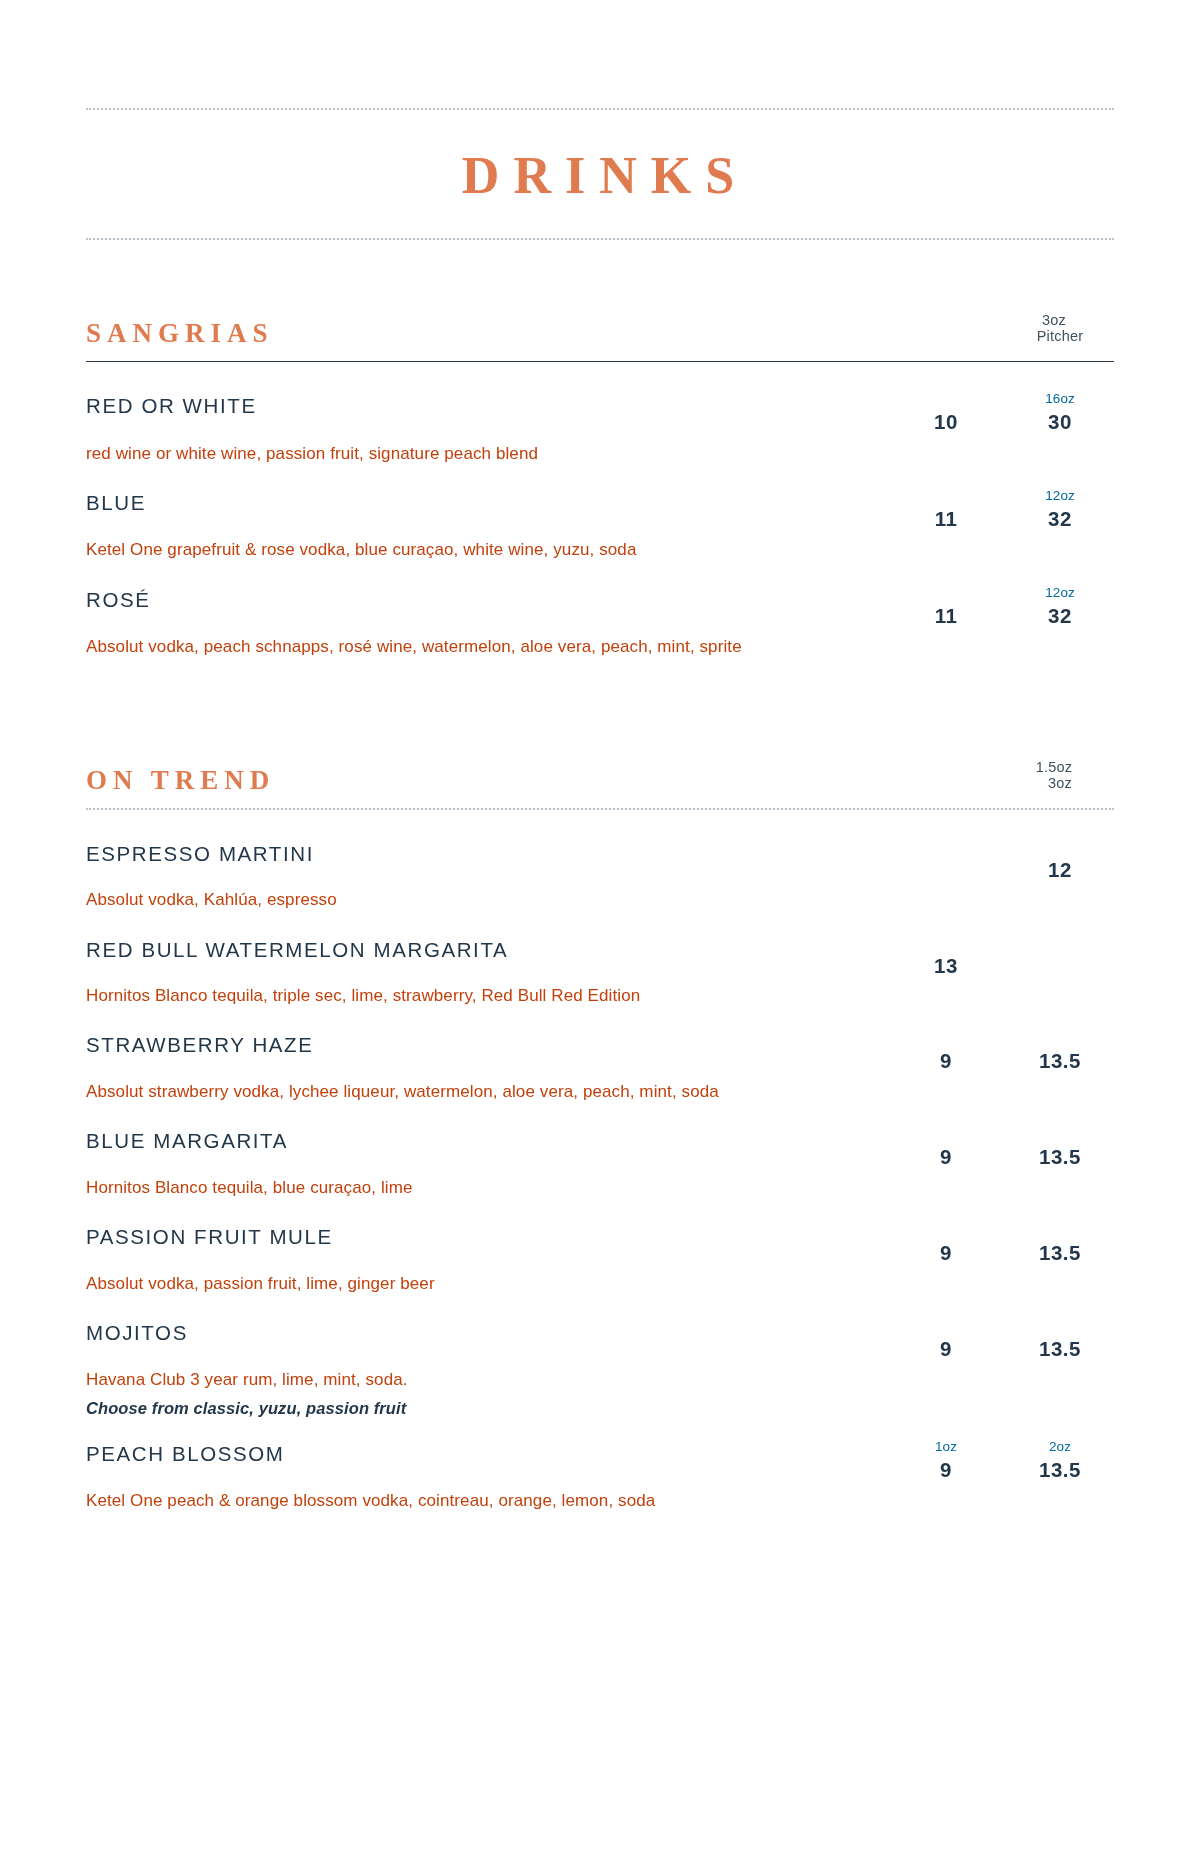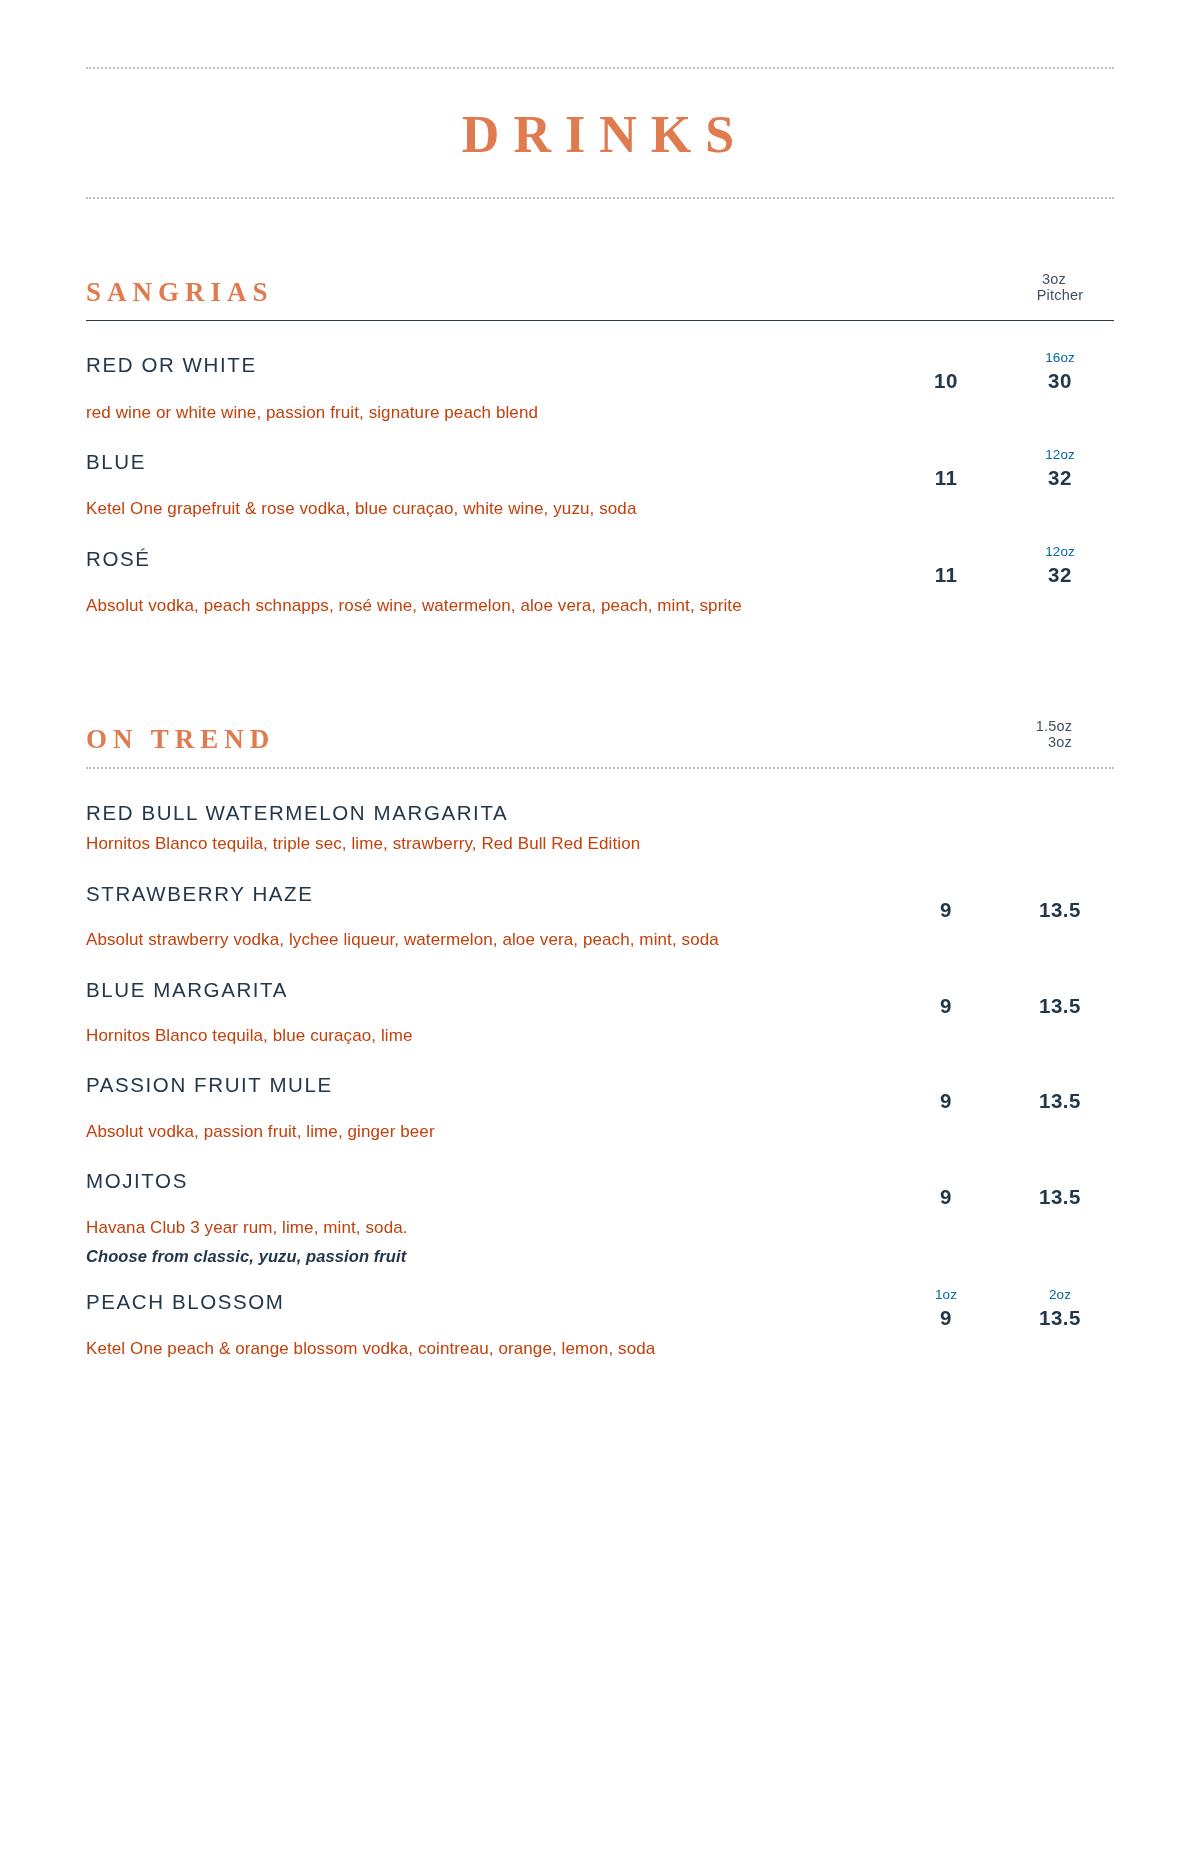--- a/index.html
+++ b/index.html
@@ -17,21 +17,21 @@
   .page {
     position: relative;
     width: 1200px;
     height: 1855px;
     box-sizing: border-box;
     padding: 0 86px;
   }
 
   
   .title-block {
-    padding-top: 67px;
+    padding-top: 108px;
   }
   .dotted-rule {
     border-top: 2px dotted #b9c3cc;
     height: 0;
     width: 100%;
   }
   .menu-title {
     text-align: center;
     font-family: "Liberation Serif", serif;
     font-size: 52px;
@@ -235,24 +235,50 @@
       <div class="section-title">ON TREND</div>
       <div class="col-heads">
         <div class="ch ch-1">1.5oz</div>
         <div class="ch ch-2">3oz</div>
       </div>
     </div>
     <div class="section-rule"></div>
 
     <div class="items">
 
+      <div class="item tight">
+        <div class="item-top">
+          <div class="item-name">ESPRESSO MARTINI</div>
+          <div class="prices">
+            <div class="price-cell pc-1">
+              <span class="size-note"></span>
+              <span class="price"></span>
+            </div>
+            <div class="price-cell pc-2">
+              <span class="size-note"></span>
+              <span class="price">12</span>
+            </div>
+          </div>
+        </div>
+        <div class="desc">Absolut vodka, Kahlúa, espresso</div>
+      </div>
 
       <div class="item tight">
         <div class="item-top">
           <div class="item-name">RED BULL WATERMELON MARGARITA</div>
+          <div class="prices">
+            <div class="price-cell pc-1">
+              <span class="size-note"></span>
+              <span class="price">13</span>
+            </div>
+            <div class="price-cell pc-2">
+              <span class="size-note"></span>
+              <span class="price"></span>
+            </div>
+          </div>
         </div>
         <div class="desc">Hornitos Blanco tequila, triple sec, lime, strawberry, Red Bull Red Edition</div>
       </div>
 
       <div class="item tight">
         <div class="item-top">
           <div class="item-name">STRAWBERRY HAZE</div>
           <div class="prices">
             <div class="price-cell pc-1">
               <span class="size-note"></span>

